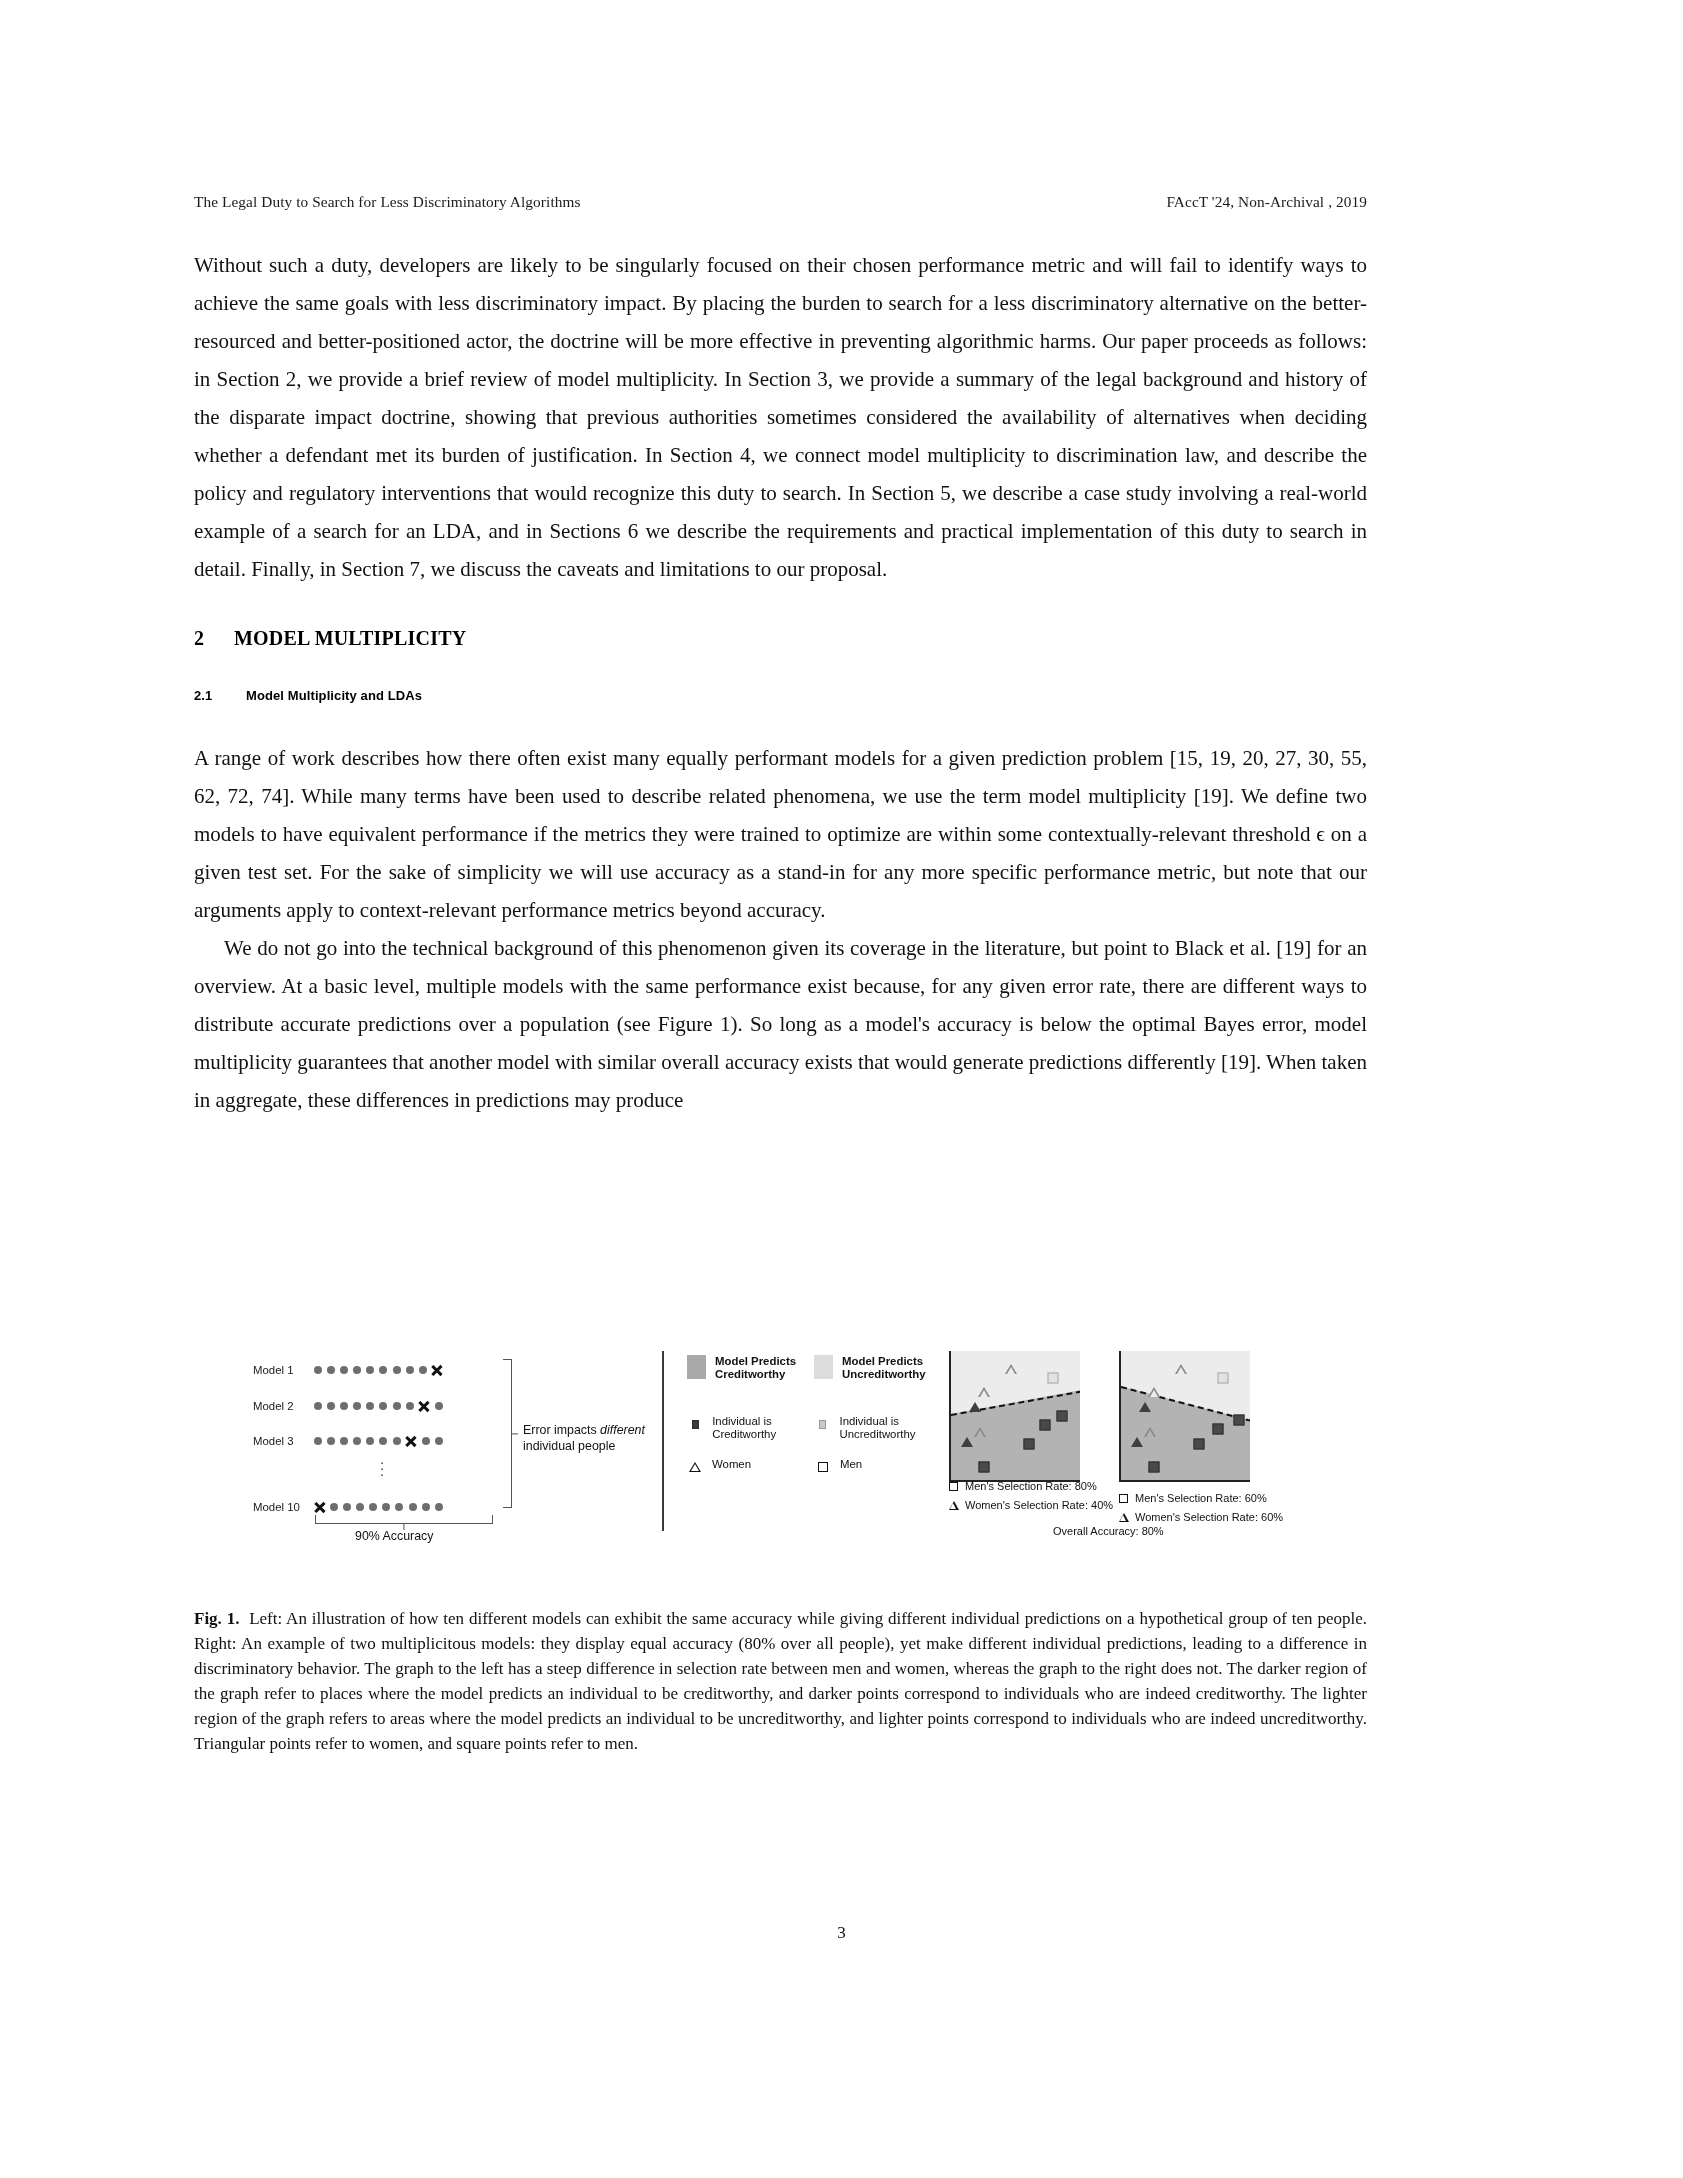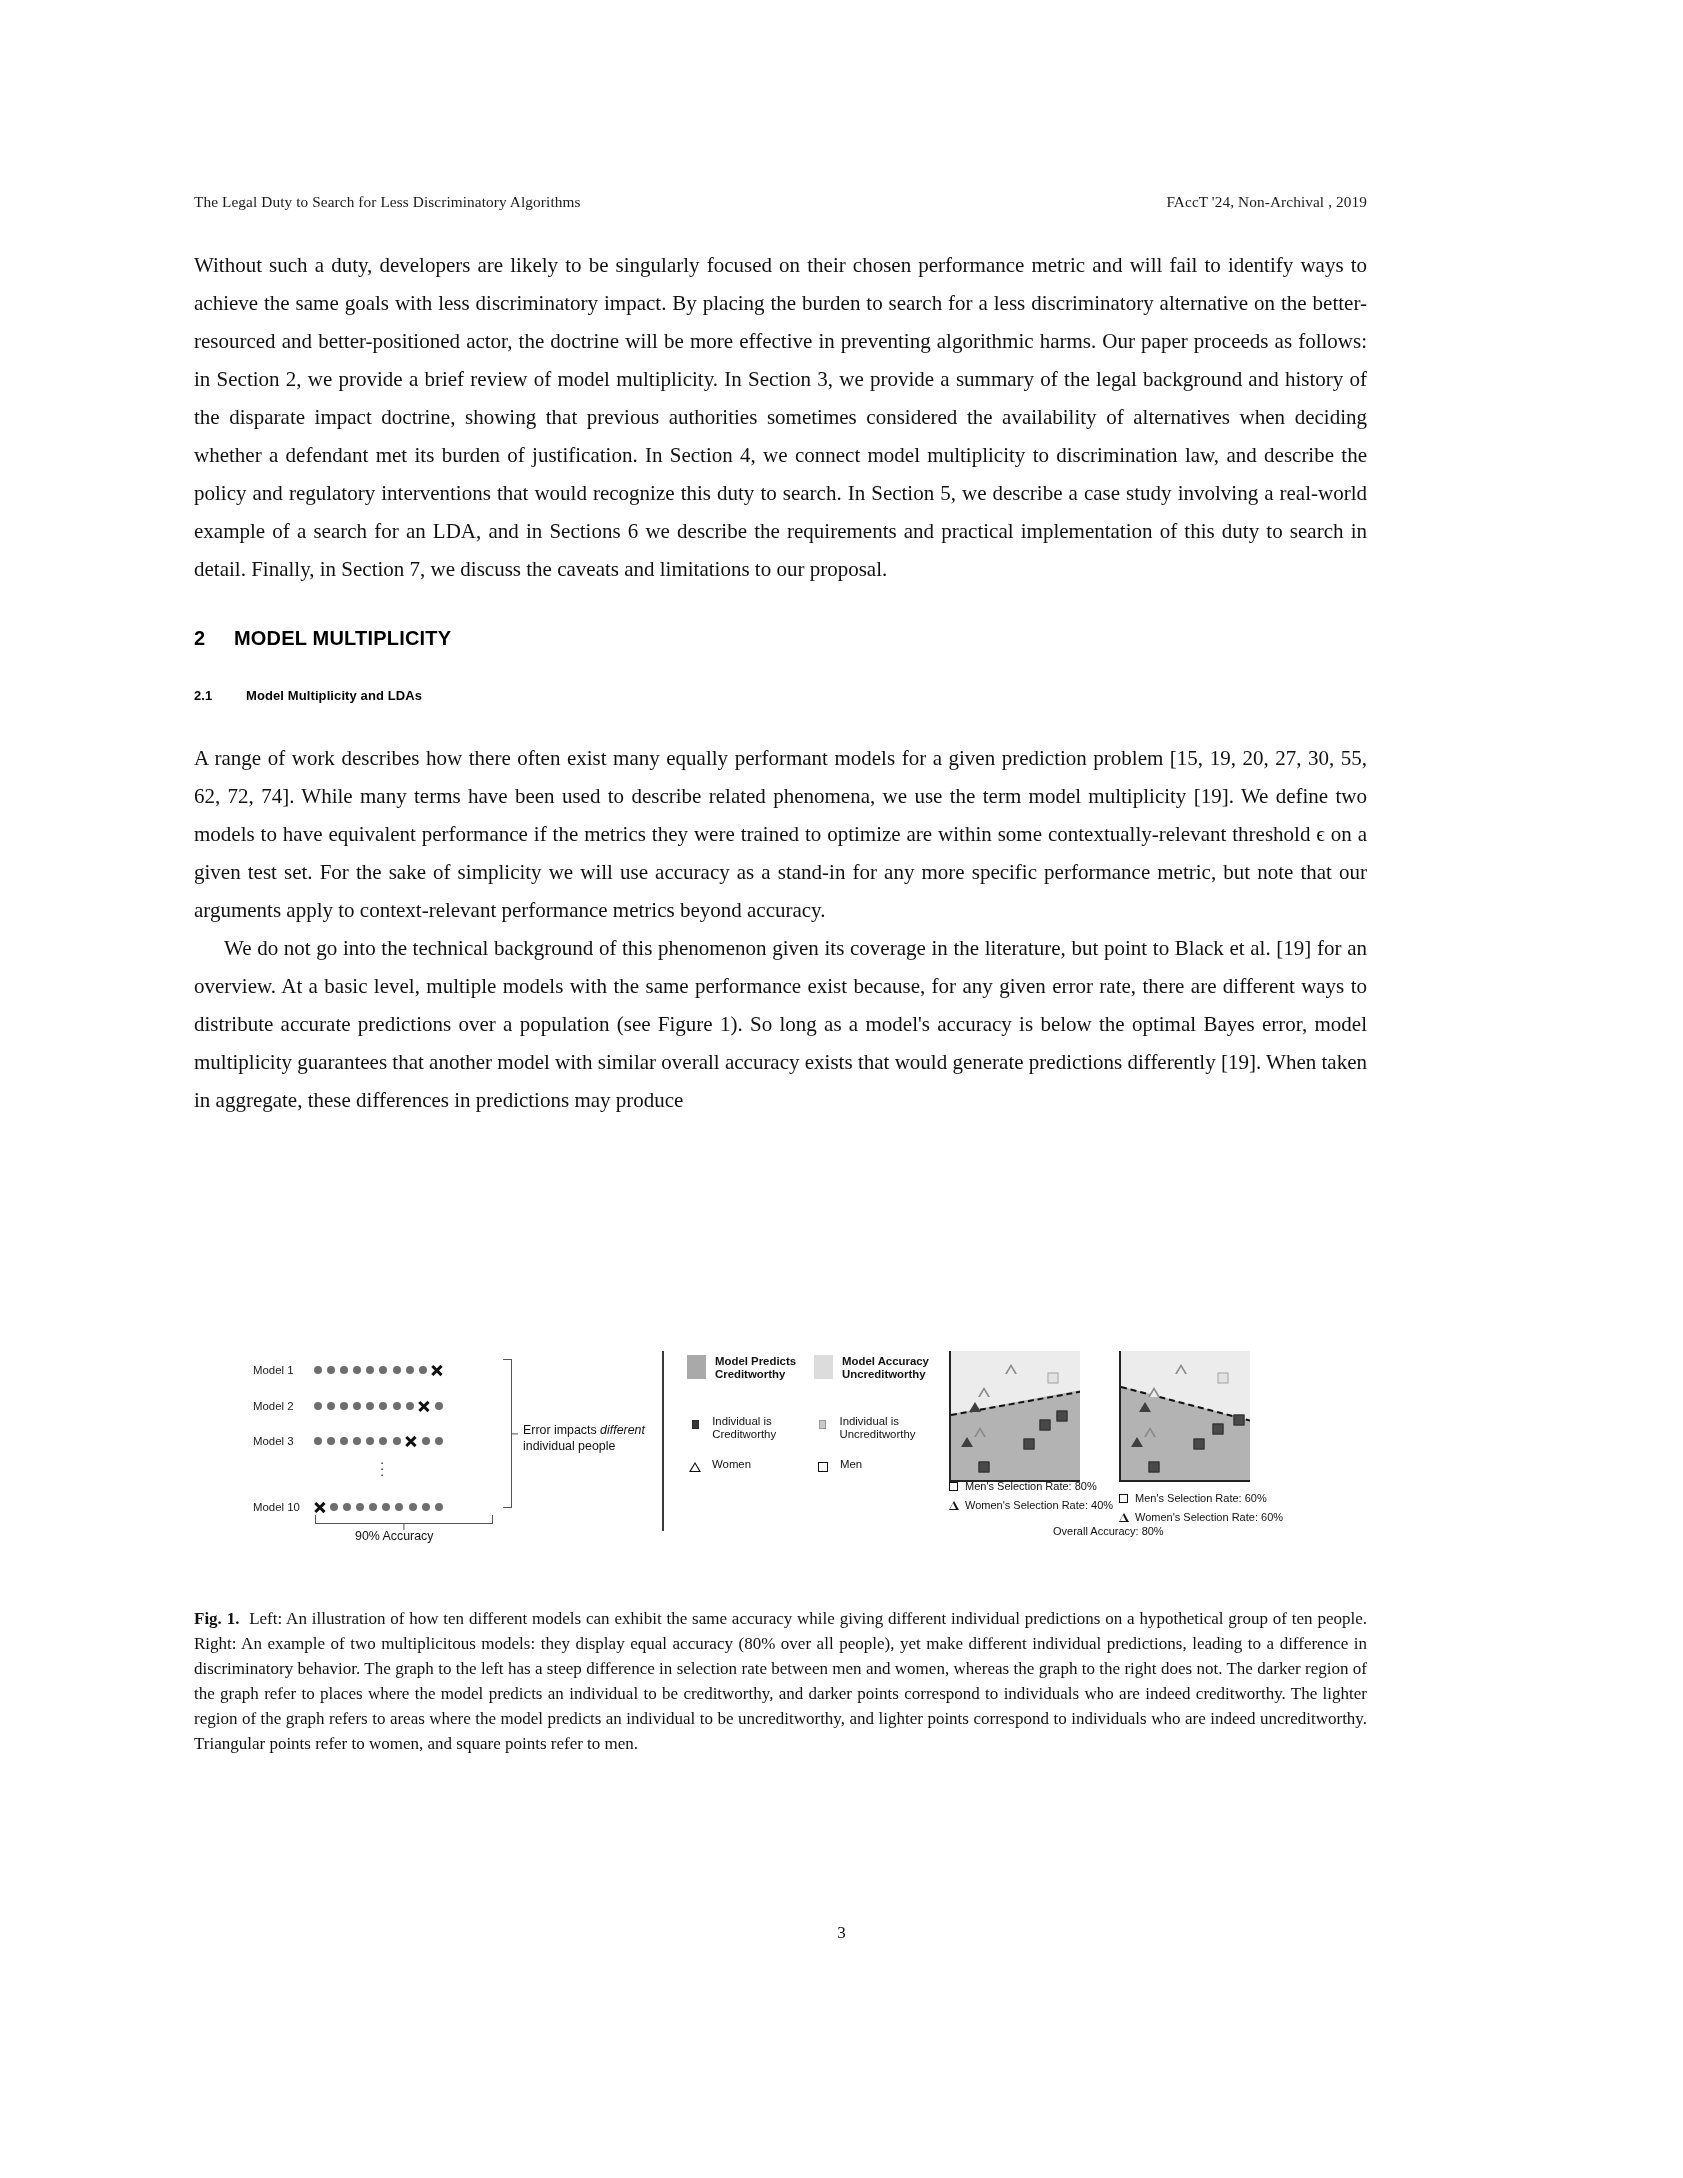--- a/index.html
+++ b/index.html
@@ -44,21 +44,21 @@
     margin: 0;
     font-size: 21px;
     line-height: 38px;
     text-align: justify;
     text-justify: inter-word;
     hyphens: none;
     color: #111111;
   }
   p.body.indent { text-indent: 30px; }
   h2.sec {
-    font-family: Liberation Sans, sans-serif;
+    font-family: Liberation Serif, serif;
     font-size: 20px;
     font-weight: bold;
     letter-spacing: 0.2px;
     margin: 39px 0 22px 0;
     color: #000;
   }
   h2.sec .num { display:inline-block; width: 40px; }
   h3.subsec {
     font-family: "Liberation Sans", sans-serif;
     font-size: 13px;
@@ -385,21 +385,21 @@
       <div class="legend" style="left:493px; top:16px; width:248px; height:139px;">
         <div class="lgcol" style="left:0px; top:0px; width:119px;">
           <div class="lgrow">
             <div class="lgswatch sw-dark"></div>
             <div class="lgtext bold">Model Predicts Creditworthy</div>
           </div>
         </div>
         <div class="lgcol" style="left:127px; top:0px; width:129px;">
           <div class="lgrow">
             <div class="lgswatch sw-light"></div>
-            <div class="lgtext bold">Model Accuracy Uncreditworthy</div>
+            <div class="lgtext bold">Model Predicts Uncreditworthy</div>
           </div>
         </div>
         <div class="lgcol" style="left:0px; top:60px; width:119px;">
           <div class="lgrow">
             <div class="sw-ptdark"></div>
             <div class="lgtext">Individual is Creditworthy</div>
           </div>
         </div>
         <div class="lgcol" style="left:127px; top:60px; width:134px;">
           <div class="lgrow">

